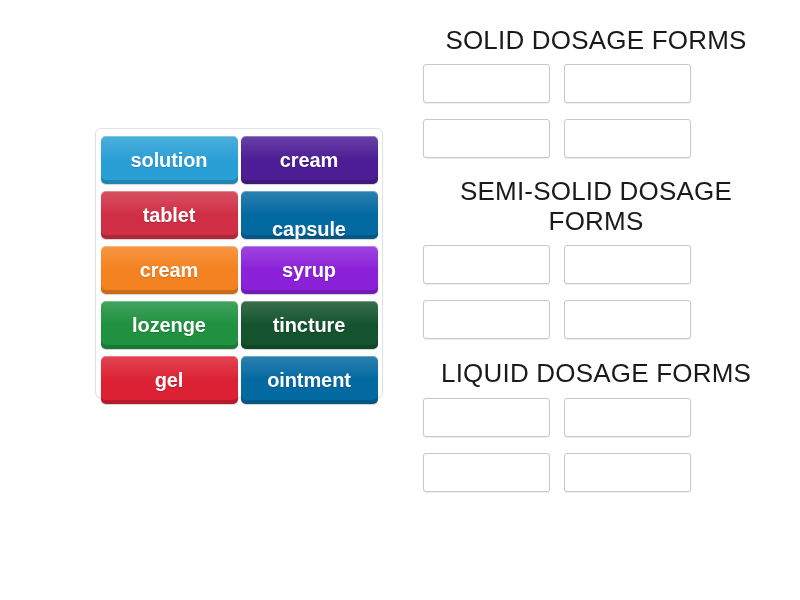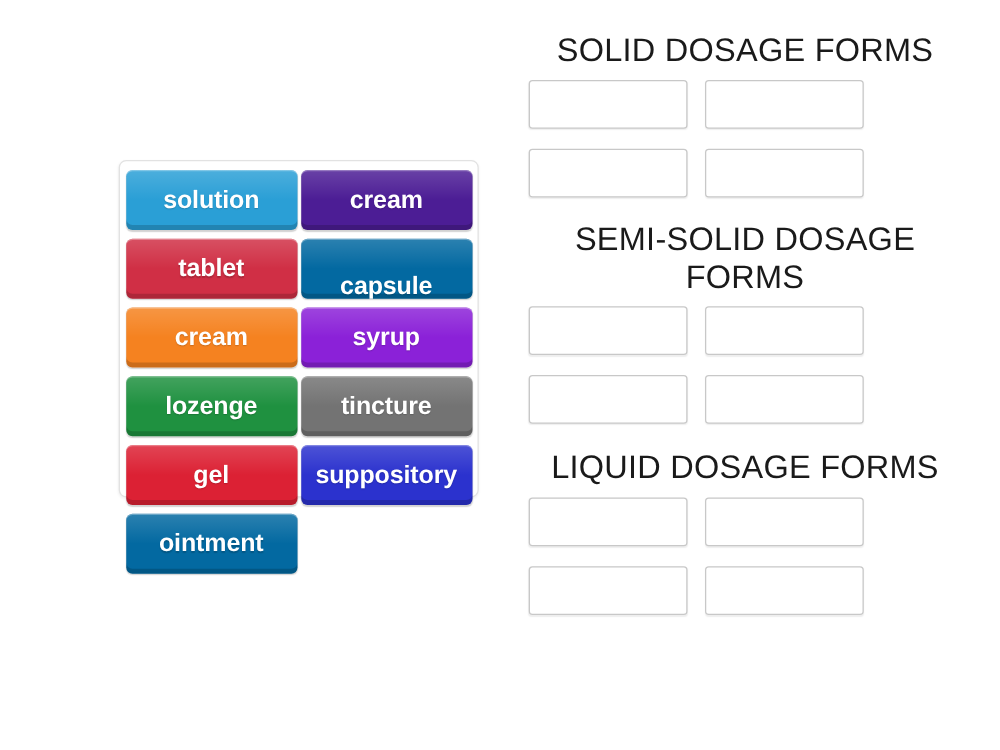--- a/index.html
+++ b/index.html
@@ -135,28 +135,25 @@
       </div>
       <div class="tile" style="background: rgb(245, 130, 32);">
         <span class="tile-label">cream</span>
       </div>
       <div class="tile" style="background: rgb(139, 33, 216); text-align: right;">
         <span class="tile-label">syrup</span>
       </div>
       <div class="tile" style="background: rgb(31, 145, 64);">
         <span class="tile-label">lozenge</span>
       </div>
-      <div class="tile" style="background: #737373; text-align: center;">
+      <div class="tile" style="background: #14532d; text-align: center;">
         <span class="tile-label">tincture</span>
       </div>
       <div class="tile" style="background: rgb(220, 33, 52);">
         <span class="tile-label">gel</span>
-      </div>
-      <div class="tile" style="background: rgb(43, 50, 206);">
-        <span class="tile-label">suppository</span>
       </div>
       <div class="tile" style="background: #0369a1;">
         <span class="tile-label">ointment</span>
       </div>
     </div>
 </div>
 
 <div id="categories">
     <div class="category" id="cat-solid">
       <div class="category-title">SOLID DOSAGE FORMS</div>

